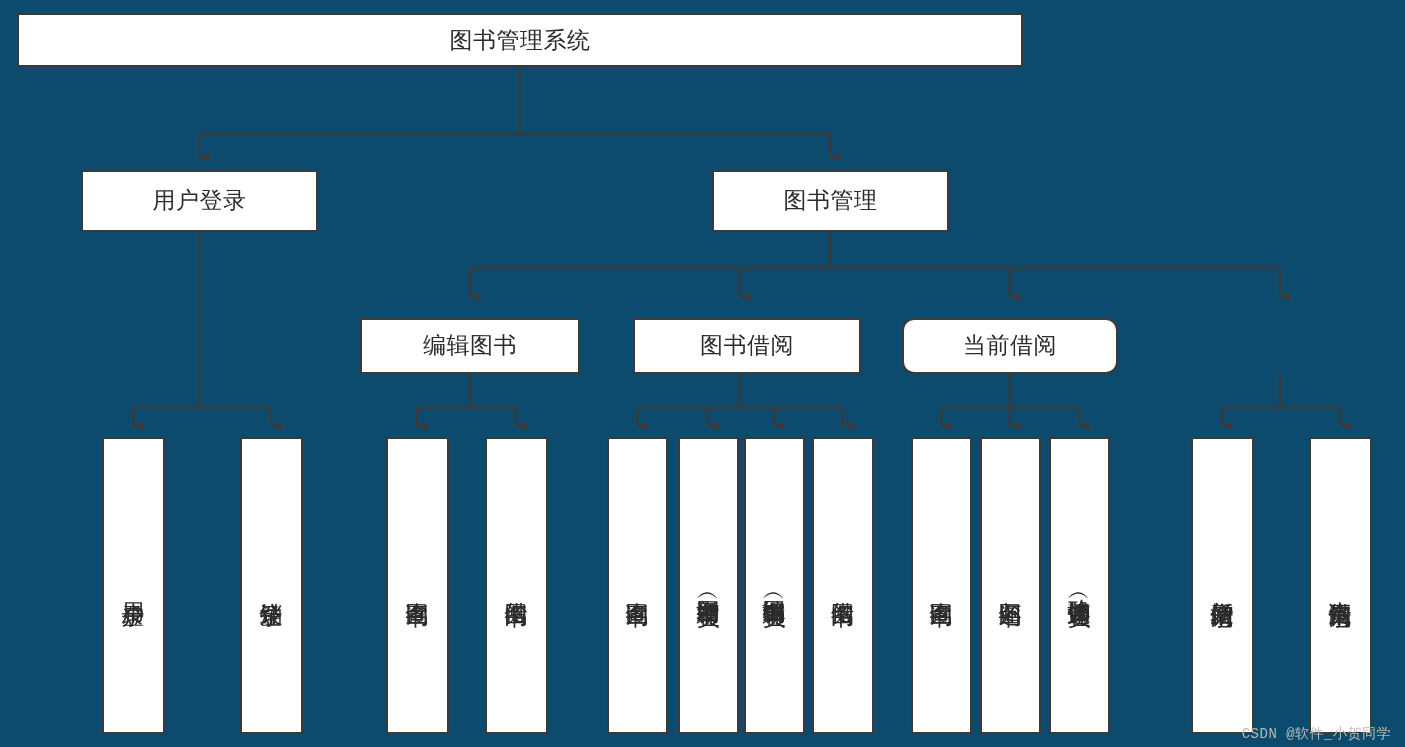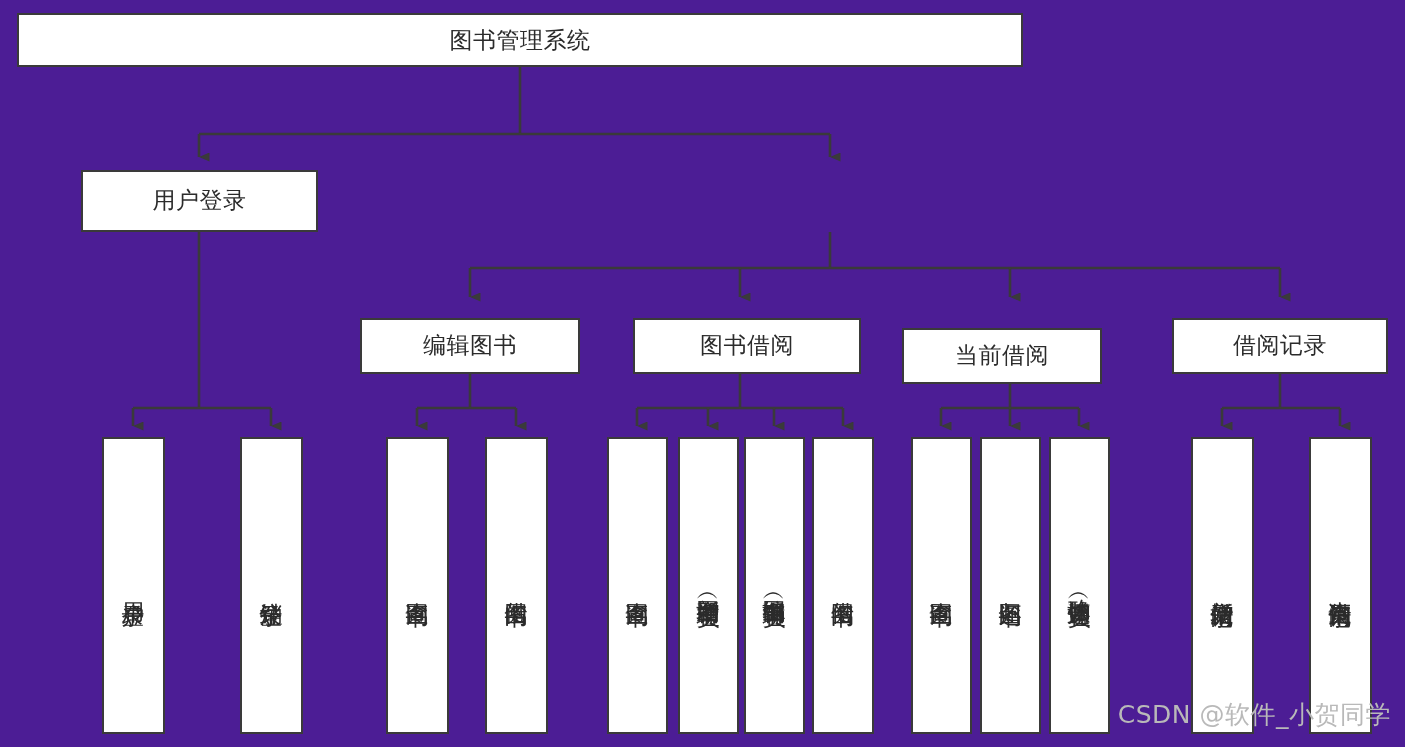--- a/index.html
+++ b/index.html
@@ -8,21 +8,21 @@
     padding: 0;
     background: #ffffff;
   }
   body {
     font-family: "DejaVu Sans", "Liberation Sans", sans-serif;
   }
   #diagram-root {
     position: relative;
     width: 1405px;
     height: 747px;
-    background: #4c1d95;
+    background: #0c4a6e;
     overflow: hidden;
   }
   #edge-layer {
     position: absolute;
     left: 0;
     top: 0;
     width: 1405px;
     height: 747px;
     pointer-events: none;
   }
@@ -58,26 +58,27 @@
     text-orientation: upright;
     font-size: 23px;
     line-height: 1.22;
     letter-spacing: 1px;
     text-align: center;
     white-space: nowrap;
   }
   #watermark {
     position: absolute;
     right: 14px;
-    bottom: 16px;
-    font-size: 25px;
+    bottom: 4px;
+    font-size: 14px;
     color: #b9b9b9;
     letter-spacing: 0.5px;
     white-space: nowrap;
     user-select: none;
+    font-family: Liberation Mono, monospace;
   }
 </style>
 </head>
 <body>
 
 <div id="diagram-root">
 
   <svg id="edge-layer" viewBox="0 0 1405 747" width="1405" height="747" xmlns="http://www.w3.org/2000/svg">
     <defs>
       <marker id="arrowhead" markerWidth="9" markerHeight="11" refX="4.5" refY="10.5" orient="auto" markerUnits="userSpaceOnUse">
@@ -128,32 +129,32 @@
     </g>
   </svg>
 
   <div class="node node-root" style="left:17px; top:13px; width:1006px; height:54px;">
     <span>图书管理系统</span>
   </div>
 
   <div class="node node-h" style="left:81px; top:170px; width:237px; height:62px;">
     <span>用户登录</span>
   </div>
+  <div class="node node-h" style="left:712px; top:170px; width:237px; height:62px;">
+    <span>图书管理</span>
+  </div>
 
   <div class="node node-h" style="left:360px; top:318px; width:220px; height:56px;">
     <span>编辑图书</span>
   </div>
   <div class="node node-h" style="left:633px; top:318px; width:228px; height:56px;">
     <span>图书借阅</span>
   </div>
-  <div class="node node-h" style="left:902px; top:328px; width:200px; height:56px;">
+  <div class="node node-h" style="left:902px; top:318px; width:216px; height:56px;border-radius:12px;">
     <span>当前借阅</span>
-  </div>
-  <div class="node node-h" style="left:1172px; top:318px; width:216px; height:56px;">
-    <span>借阅记录</span>
   </div>
 
   <div class="node node-v" style="left:102px; top:437px; width:63px; height:297px;">
     <span class="vtext">用户登录</span>
   </div>
   <div class="node node-v" style="left:240px; top:437px; width:63px; height:297px;">
     <span class="vtext">注销登录</span>
   </div>
 
   <div class="node node-v" style="left:386px; top:437px; width:63px; height:297px;">

